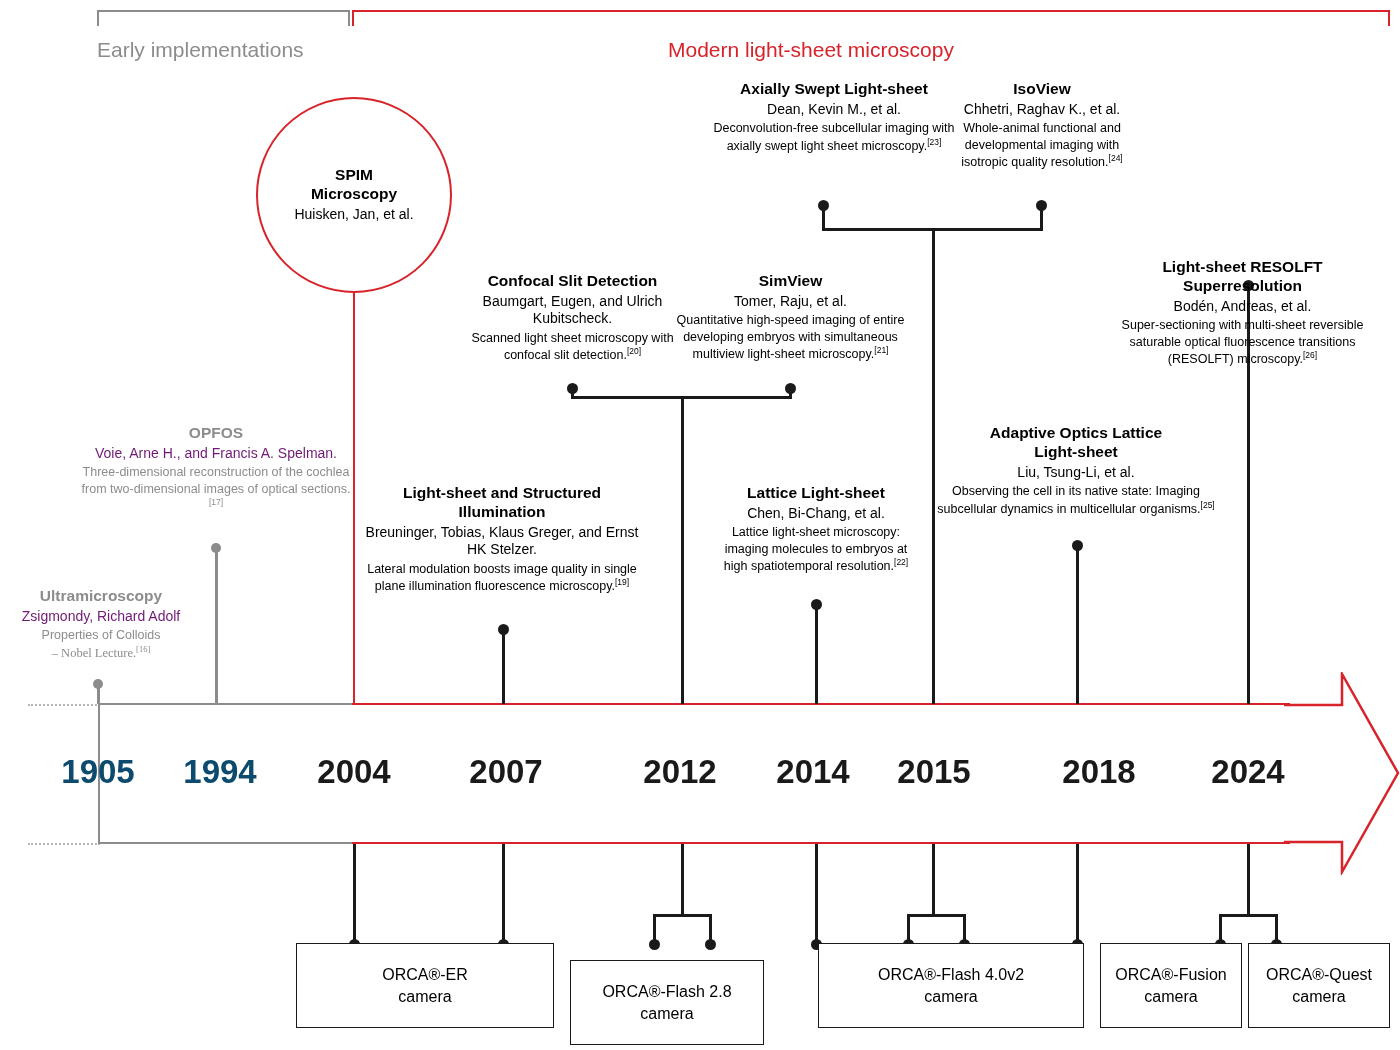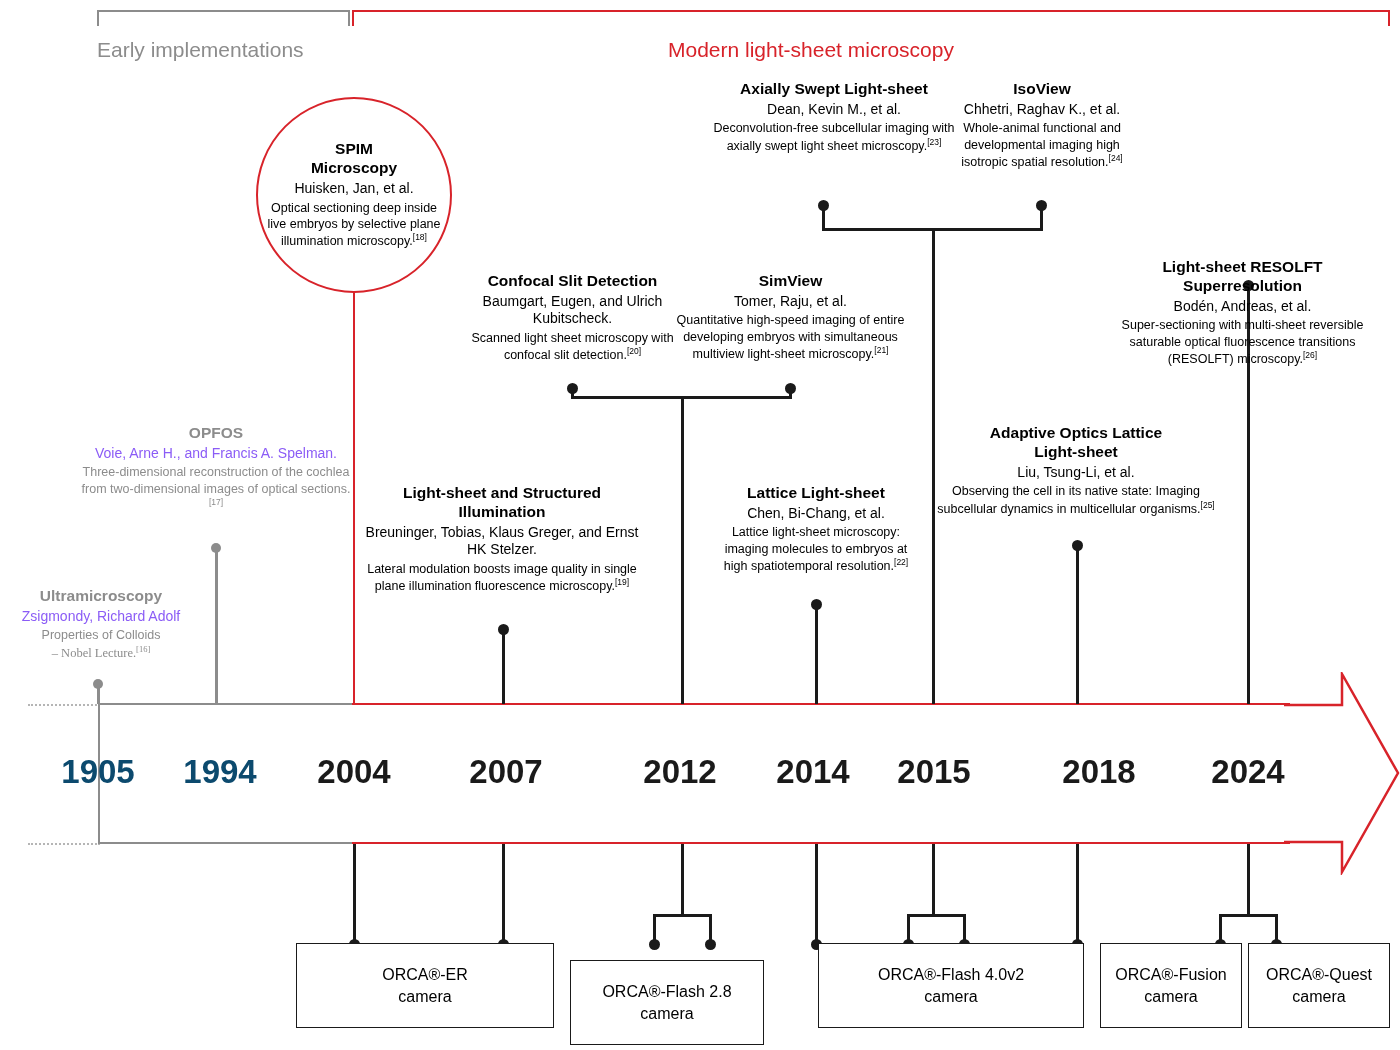--- a/index.html
+++ b/index.html
@@ -94,21 +94,21 @@
     line-height: 1.25;
   }
   .entry .desc {
     font-size: 12.5px;
     color: #000;
     display: block;
     margin-top: 2px;
     line-height: 1.3;
   }
   .entry.grey .title { color: #8c8c8c; }
-  .entry.grey .authors { color: #8b5cf6; }
+  .entry.grey .authors { color: #701a75; }
   .entry.grey .desc { color: #8c8c8c; }
 
   sup { font-size: 8.5px; vertical-align: super; }
 
   
   .stem {
     background: #1a1a1a;
     width: 2.5px;
   }
   .stem-grey {
@@ -215,21 +215,20 @@
   <div class="abs stem-grey" style="left:215px; top:548px; height:156px;"></div>
   <div class="abs dot-grey" style="left:211px; top:543px;"></div>
 
   <div class="abs axis-vert-red" style="left:353px; top:287px; height:417px;"></div>
   <div class="abs dot-red" style="left:349px; top:281px;"></div>
   <div class="abs spim-circle" style="left:256px; top:97px; width:196px; height:196px;">
     <div class="entry" style="width:178px;">
       <span class="title">SPIM</span>
       <span class="title">Microscopy</span>
       <span class="authors">Huisken, Jan, et al.</span>
-      <span class="desc"><span>Optical sectioning deep inside live embryos by selective plane illumination microscopy.</span><sup>[18]</sup></span>
     </div>
   </div>
 
   <div class="abs stem" style="left:502px; top:630px; height:74px;"></div>
   <div class="abs dot" style="left:498px; top:624px;"></div>
 
   <div class="abs stem" style="left:681px; top:396px; height:308px;"></div>
   <div class="abs hbar" style="left:571px; top:396px; width:221px;"></div>
   <div class="abs stem" style="left:571px; top:396px; height:-0px;"></div>
   <div class="abs" style="left:571px; top:388px; width:2.5px; height:10px; background:#1a1a1a;"></div>
@@ -293,21 +292,21 @@
 
   <div class="abs entry" style="left:710px; top:80px; width:248px;">
     <span class="title">Axially Swept Light-sheet</span>
     <span class="authors">Dean, Kevin M., et al.</span>
     <span class="desc"><span>Deconvolution-free subcellular imaging with axially swept light sheet microscopy.</span><sup>[23]</sup></span>
   </div>
 
   <div class="abs entry" style="left:947px; top:80px; width:190px;">
     <span class="title">IsoView</span>
     <span class="authors">Chhetri, Raghav K., et al.</span>
-    <span class="desc"><span>Whole-animal functional and developmental imaging high isotropic spatial resolution.</span><sup>[24]</sup></span>
+    <span class="desc"><span>Whole-animal functional and developmental imaging with isotropic quality resolution.</span><sup>[24]</sup></span>
   </div>
 
   <div class="abs entry" style="left:930px; top:424px; width:292px;">
     <span class="title">Adaptive Optics Lattice</span>
     <span class="title">Light-sheet</span>
     <span class="authors">Liu, Tsung-Li, et al.</span>
     <span class="desc"><span>Observing the cell in its native state: Imaging subcellular dynamics in multicellular organisms.</span><sup>[25]</sup></span>
   </div>
 
   <div class="abs entry" style="left:1100px; top:258px; width:285px;">

